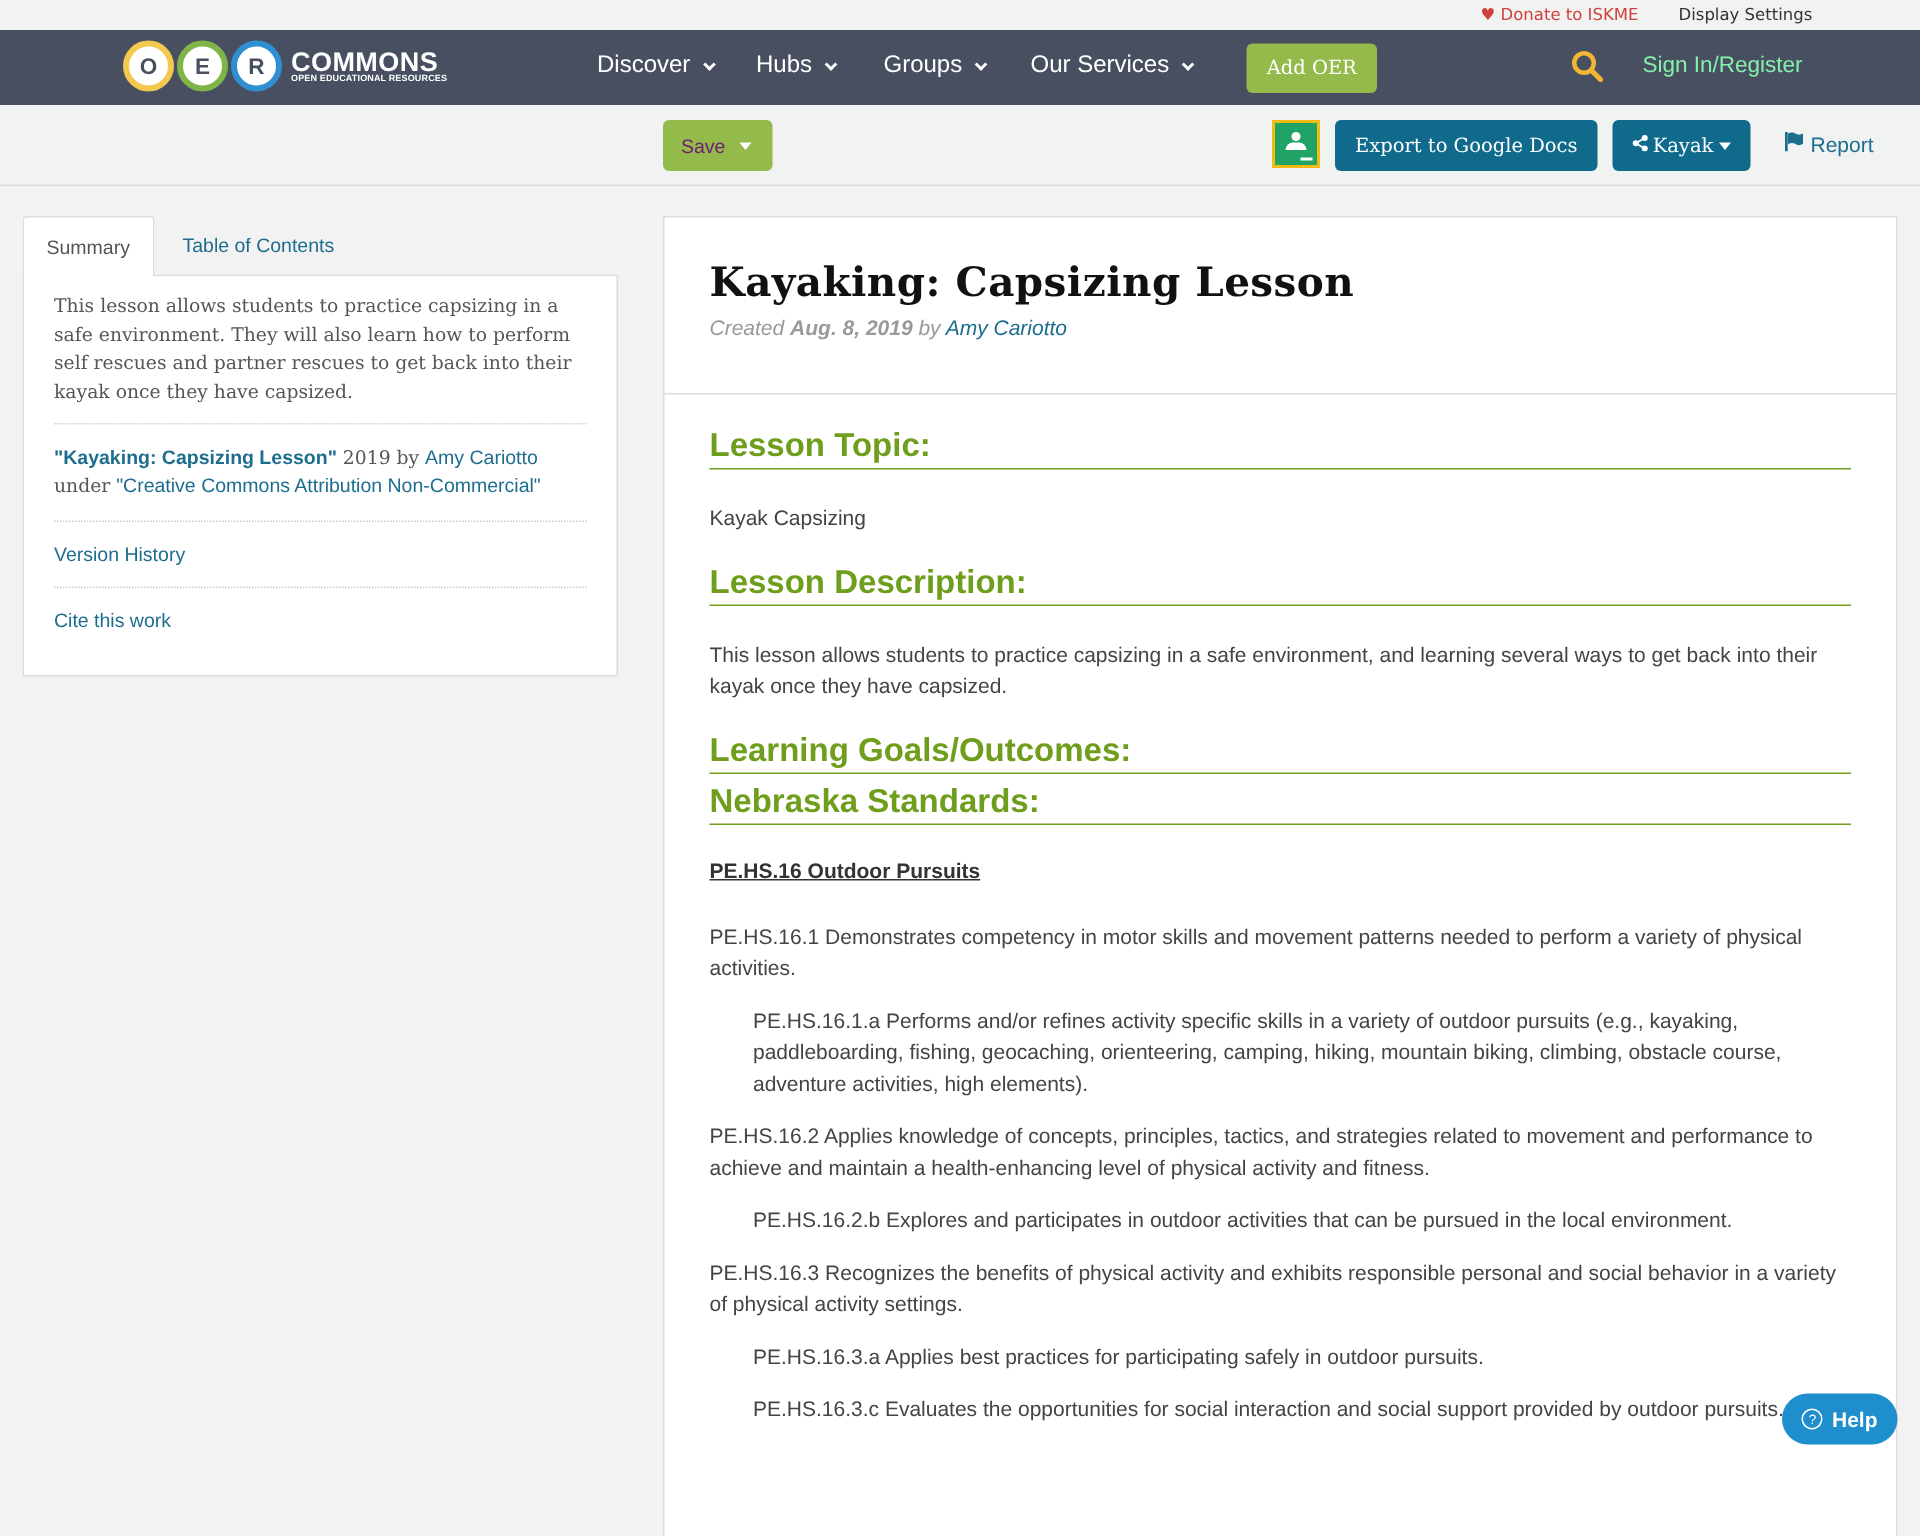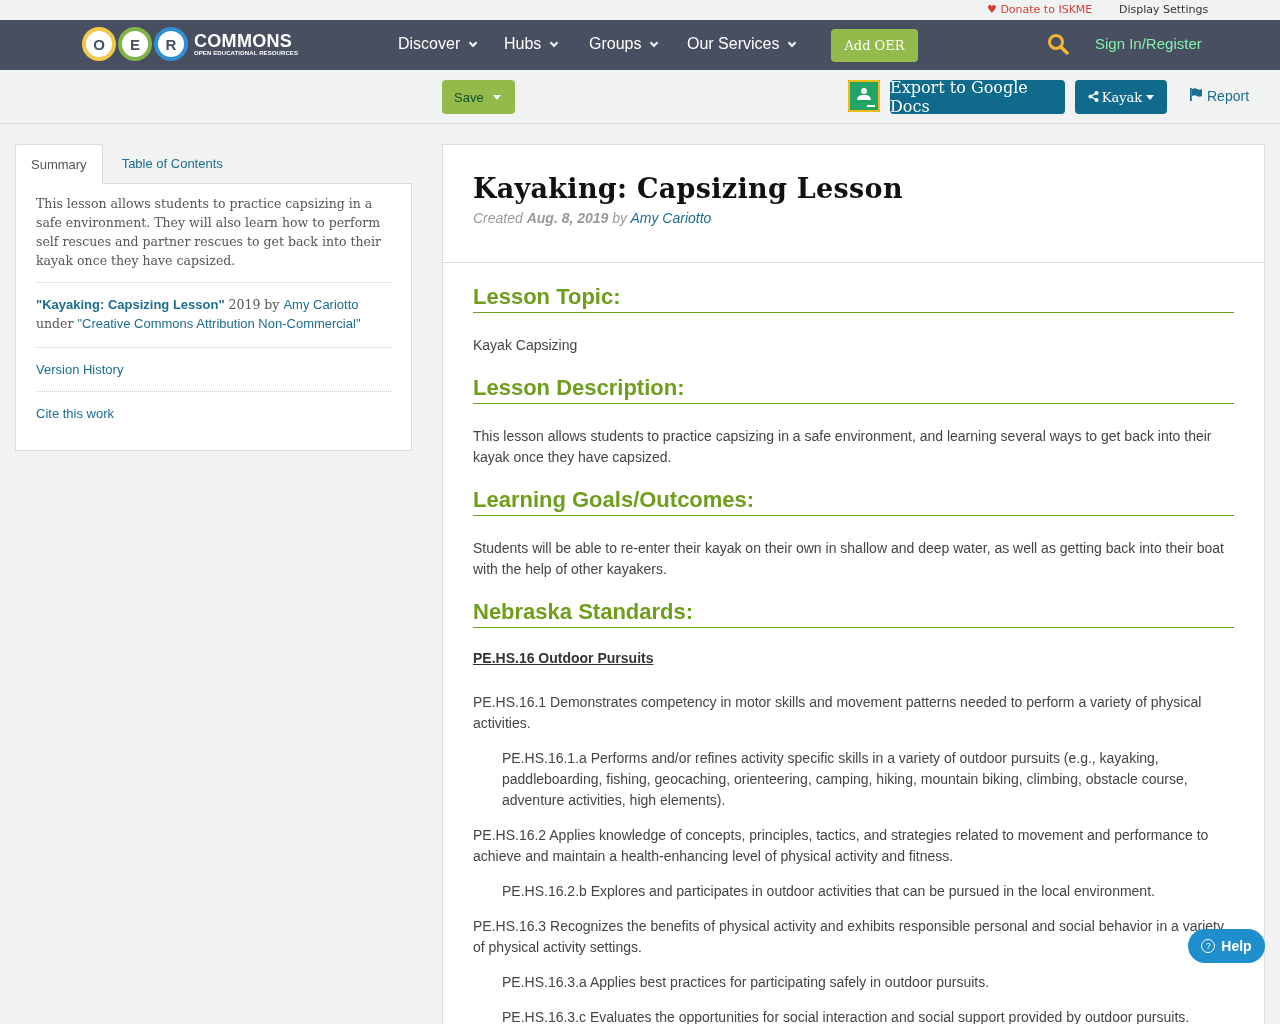--- a/index.html
+++ b/index.html
@@ -23,28 +23,28 @@
   .logo .wordmark .big { font-family: "Liberation Sans", sans-serif; font-weight: bold; font-size: 18px; line-height: 18px; letter-spacing: 0.3px; }
   .logo .wordmark .small { font-family: "Liberation Sans", sans-serif; font-size: 6px; letter-spacing: 0.1px; font-weight: bold; }
   .nav-item { position: absolute; top: 15px; color: #fff; font-size: 16px; font-family: "Liberation Sans", sans-serif; display: flex; align-items: center; }
   .nav-item .chev { margin-left: 10px; width: 6px; height: 6px; border-right: 2px solid #fff; border-bottom: 2px solid #fff; transform: rotate(45deg); margin-top: -3px; }
   .add-oer { position: absolute; left: 831px; top: 9px; width: 87px; height: 33px; background: #93ba4a; border-radius: 4px; color: #fff; font-family: "DejaVu Serif", serif; font-size: 13px; display: flex; align-items: center; justify-content: center; }
   .search-ico { position: absolute; left: 1047px; top: 13px; width: 22px; height: 22px; }
   .signin { position: absolute; left: 1095px; top: 15px; color: #86efac; font-size: 15px; font-family: "Liberation Sans", sans-serif; }
 
   
   .toolbar { height: 54px; background: #f1f2f2; border-bottom: 1px solid #dcdcdc; position: relative; }
-  .save-btn { position: absolute; left: 442px; top: 10px; width: 73px; height: 34px; background: #93ba4a; border-radius: 4px; color: #14532d; font-size: 13px; font-family: "Liberation Sans", sans-serif; display: flex; align-items: center; padding-left: 12px; }
+  .save-btn { position: absolute; left: 442px; top: 10px; width: 73px; height: 34px; background: #93ba4a; border-radius: 4px; color: #701a75; font-size: 13px; font-family: "Liberation Sans", sans-serif; display: flex; align-items: center; padding-left: 12px; }
   .caret { display: inline-block; width: 0; height: 0; border-left: 4px solid transparent; border-right: 4px solid transparent; border-top: 5px solid #fff; margin-left: 9px; }
   .classroom { position: absolute; left: 848px; top: 10px; width: 32px; height: 32px; background: #f5ba14; padding: 2px; }
   .classroom .inner { width: 100%; height: 100%; background: #21a366; position: relative; }
   .classroom .inner .head { position: absolute; left: 11px; top: 6px; width: 6px; height: 6px; border-radius: 50%; background: #fff; }
   .classroom .inner .body { position: absolute; left: 7px; top: 13px; width: 14px; height: 5px; background: #fff; border-radius: 5px 5px 0 0; }
   .classroom .inner .bar { position: absolute; right: 3px; bottom: 3px; width: 8px; height: 2px; background: #fff; }
-  .export-btn { position: absolute; left: 890px; top: 10px; width: 175px; height: 34px; background: #0f6a8c; border-radius: 4px; color: #fff; font-family: "DejaVu Serif", serif; font-size: 16px; display: flex; align-items: center; justify-content: center; }
+  .export-btn { position: absolute; left: 890px; top: 10px; width: 175px; height: 34px; background: #0f6a8c; border-radius: 4px; color: #fff; font-family: "DejaVu Serif", serif; font-size: 13px; display: flex; align-items: center; justify-content: center; }
   .share-btn { position: absolute; left: 1075px; top: 10px; width: 92px; height: 34px; background: #0f6a8c; border-radius: 4px; color: #fff; font-family: "DejaVu Serif", serif; font-size: 13px; display: flex; align-items: center; justify-content: center; }
   .share-btn .caret { margin-left: 4px; }
   .report { position: absolute; left: 1190px; top: 18px; color: #1d6d8f; font-size: 14px; font-family: "Liberation Sans", sans-serif; display: flex; align-items: center; }
 
   
   .sidebar { position: absolute; left: 15px; top: 144px; width: 397px; }
   .tabs { display: flex; height: 40px; }
   .tab { padding: 0 15px; line-height: 40px; font-size: 13px; font-family: "Liberation Sans", sans-serif; }
   .tab.active { background: #fff; border: 1px solid #dcdcdc; border-bottom: none; color: #555; height: 40px; position: relative; z-index: 2; border-radius: 3px 3px 0 0; }
   .tab.inactive { color: #1d6d8f; padding-left: 19px; }
@@ -183,21 +183,20 @@
     </div>
   </div>
   <div class="content">
     <h2 class="sec-h">Lesson Topic:</h2>
     <p class="para">Kayak Capsizing</p>
 
     <h2 class="sec-h">Lesson Description:</h2>
     <p class="para">This lesson allows students to practice capsizing in a safe environment, and learning several ways to get back into their kayak once they have capsized.</p>
 
     <h2 class="sec-h">Learning Goals/Outcomes:</h2>
-    <p class="para">Students will be able to re-enter their kayak on their own in shallow and deep water, as well as getting back into their boat with the help of other kayakers.</p>
 
     <h2 class="sec-h">Nebraska Standards:</h2>
     <p class="std-head">PE.HS.16 Outdoor Pursuits </p>
     <p class="std">PE.HS.16.1 Demonstrates competency in motor skills and movement patterns needed to perform a variety of physical activities.</p>
     <p class="std sub">PE.HS.16.1.a Performs and/or refines activity specific skills in a variety of outdoor pursuits (e.g., kayaking, paddleboarding, fishing, geocaching, orienteering, camping, hiking, mountain biking, climbing, obstacle course, adventure activities, high elements).</p>
     <p class="std">PE.HS.16.2 Applies knowledge of concepts, principles, tactics, and strategies related to movement and performance to achieve and maintain a health-enhancing level of physical activity and fitness.</p>
     <p class="std sub">PE.HS.16.2.b Explores and participates in outdoor activities that can be pursued in the local environment.</p>
     <p class="std">PE.HS.16.3 Recognizes the benefits of physical activity and exhibits responsible personal and social behavior in a variety of physical activity settings.</p>
     <p class="std sub">PE.HS.16.3.a Applies best practices for participating safely in outdoor pursuits.</p>
     <p class="std sub">PE.HS.16.3.c Evaluates the opportunities for social interaction and social support provided by outdoor pursuits.</p>

